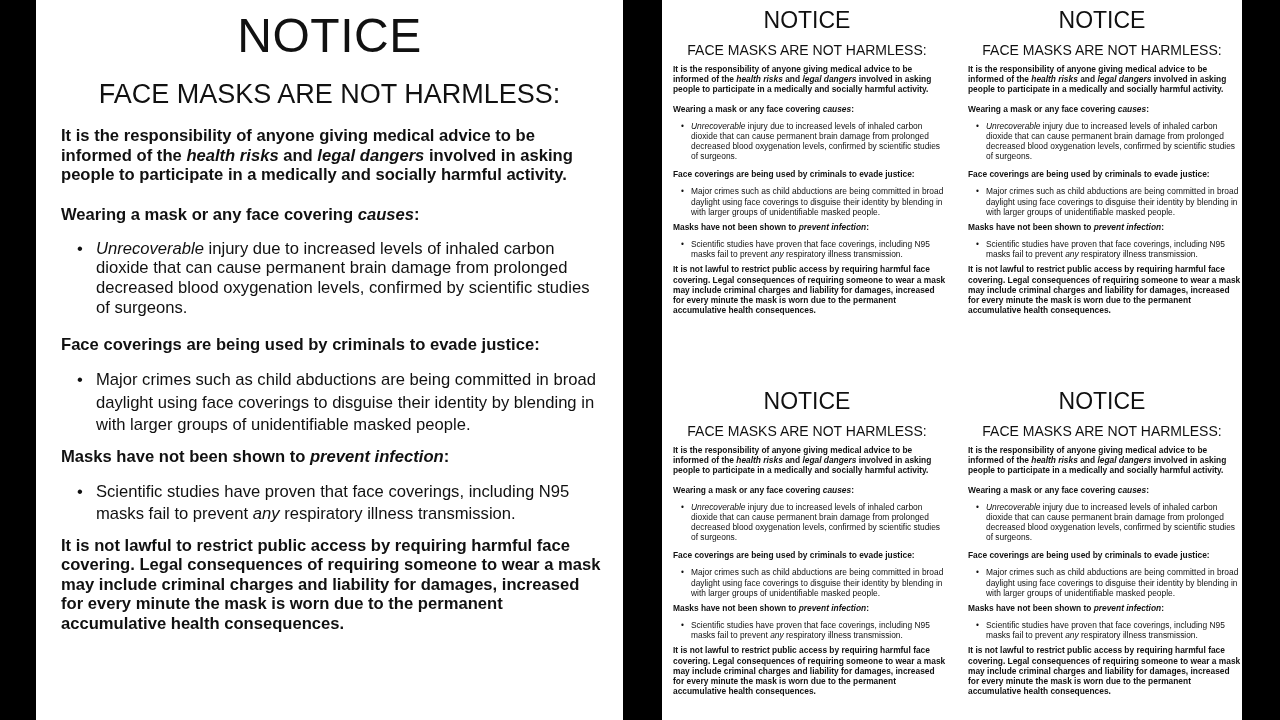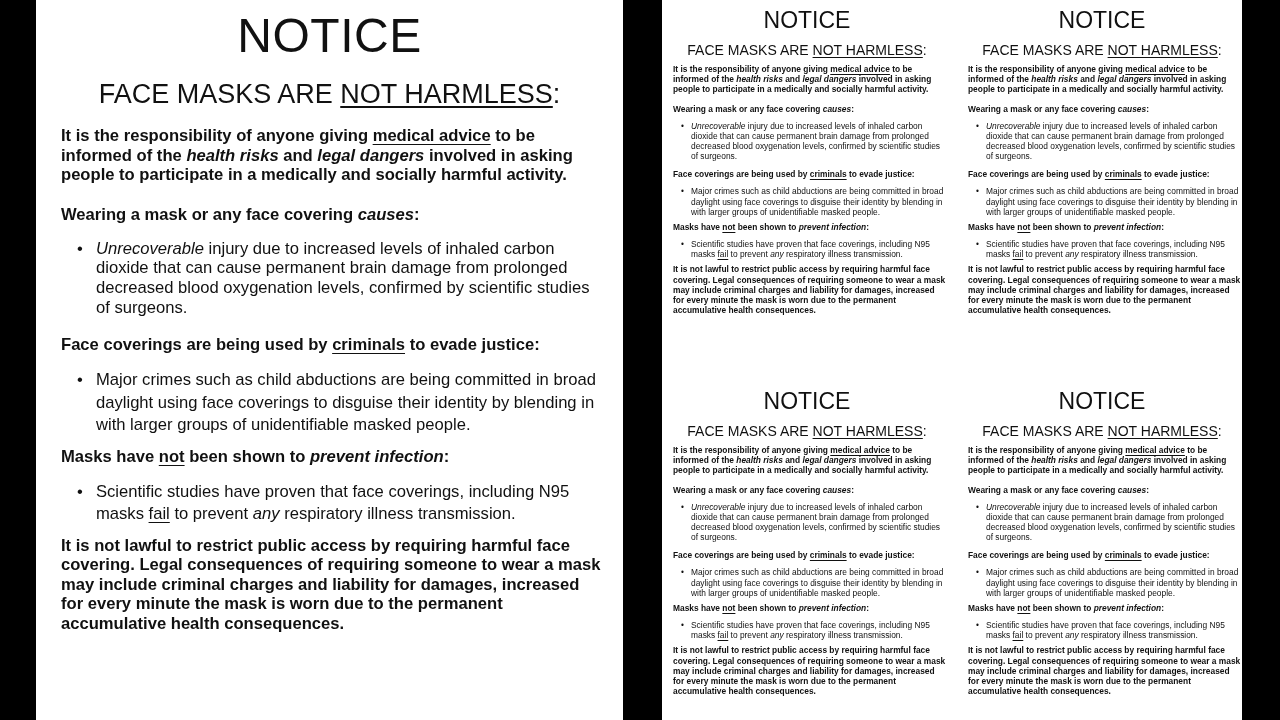--- a/index.html
+++ b/index.html
@@ -17,21 +17,21 @@
   }
   
   .big .title {
     position:absolute; left:0; width:587px; top:8px; text-align:center;
     font-size:48px; font-weight:400; letter-spacing:0.5px; color:#111;
   }
   .big .subtitle {
     position:absolute; left:0; width:587px; top:79px; text-align:center;
     font-size:27px; font-weight:400; color:#111;
   }
-  .u { text-decoration:underline; text-underline-offset:3px; }
+  .u { text-underline-offset:3px; }
   .big .body { position:absolute; left:25px; width:545px; top:126px; }
   .big .p-bold { font-weight:700; font-size:16.6px; line-height:19.6px; margin:0; }
   .big .p-intro { margin-bottom:20px; }
   .big .head { font-weight:700; font-size:16.6px; line-height:20px; margin:0; }
   .big ul { margin:0; padding:0; list-style:none; }
   .big li { position:relative; padding-left:35px; font-size:16.6px; line-height:19.6px; font-weight:400; }
   .big li::before { content:"•"; position:absolute; left:16px; top:0; }
   .big .wide-li { line-height:22.5px; }
   .big .gap-s { height:14px; }
   .big .gap-m { height:18px; }

